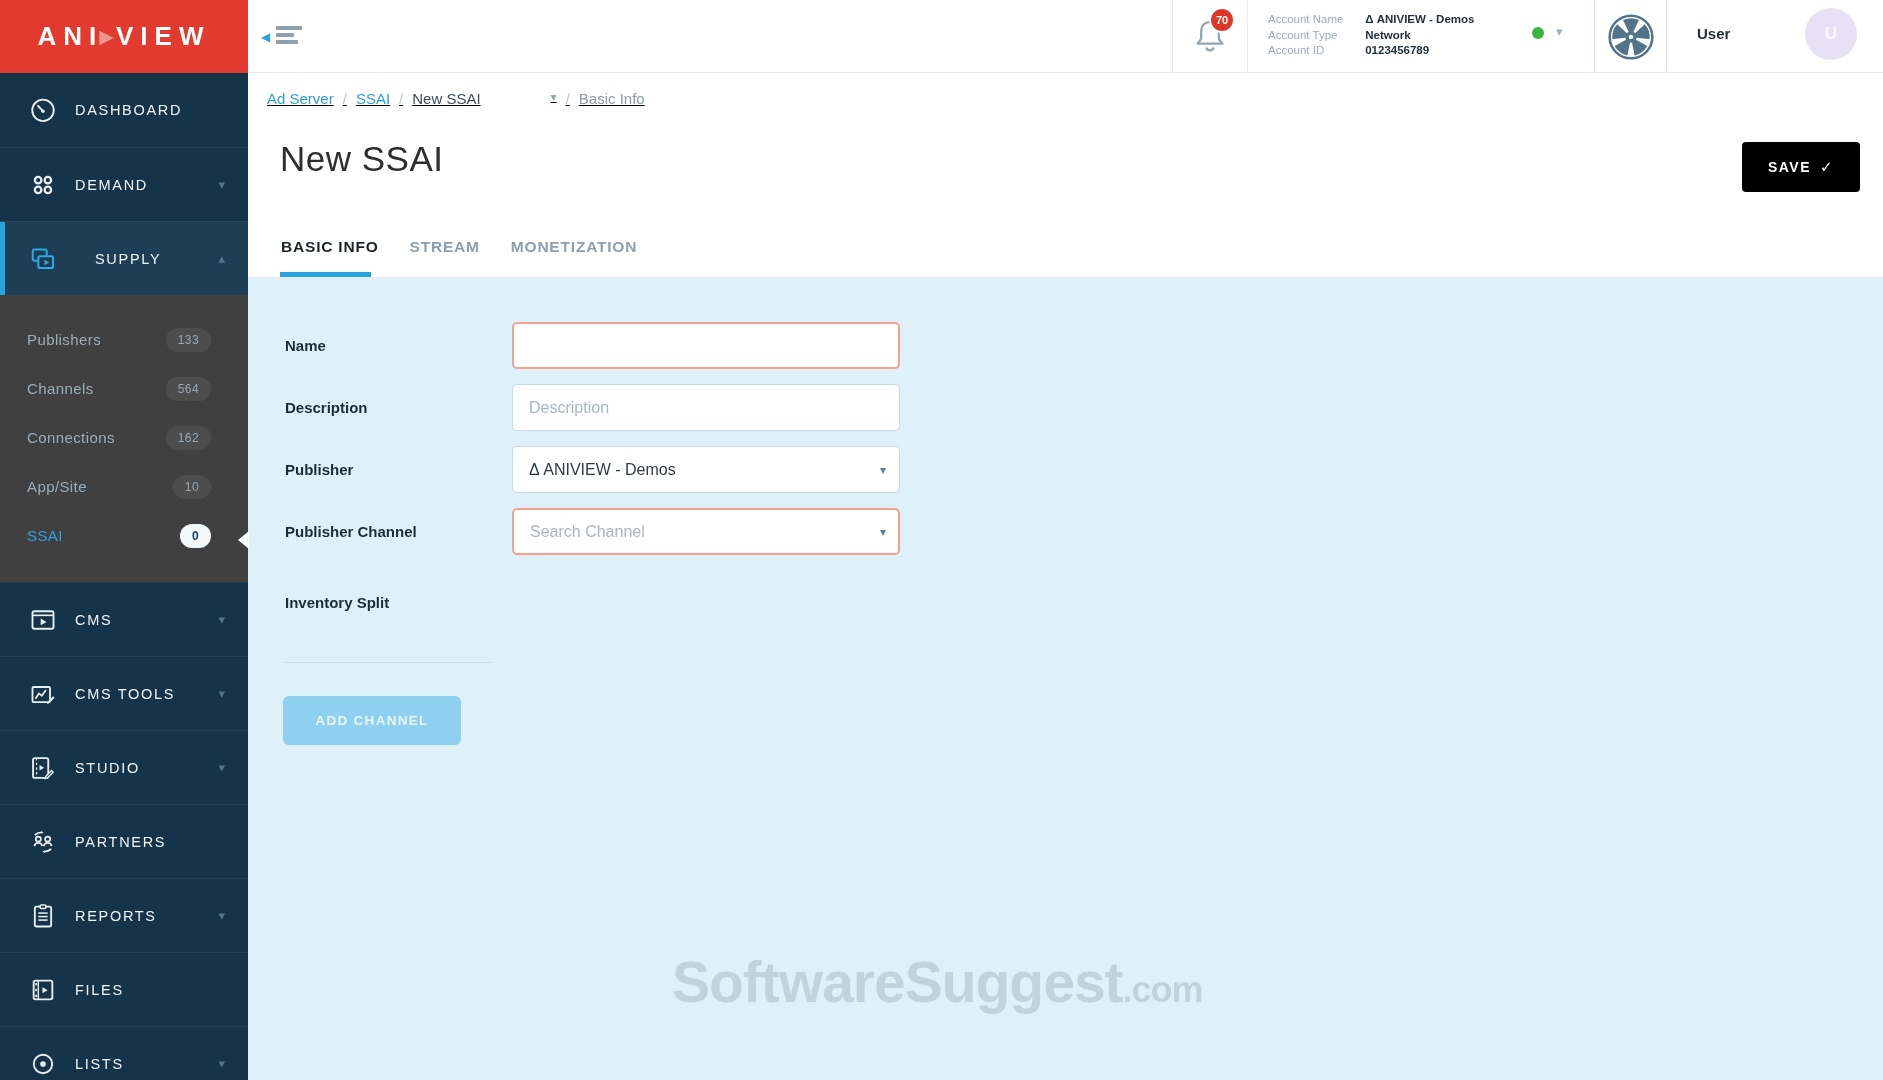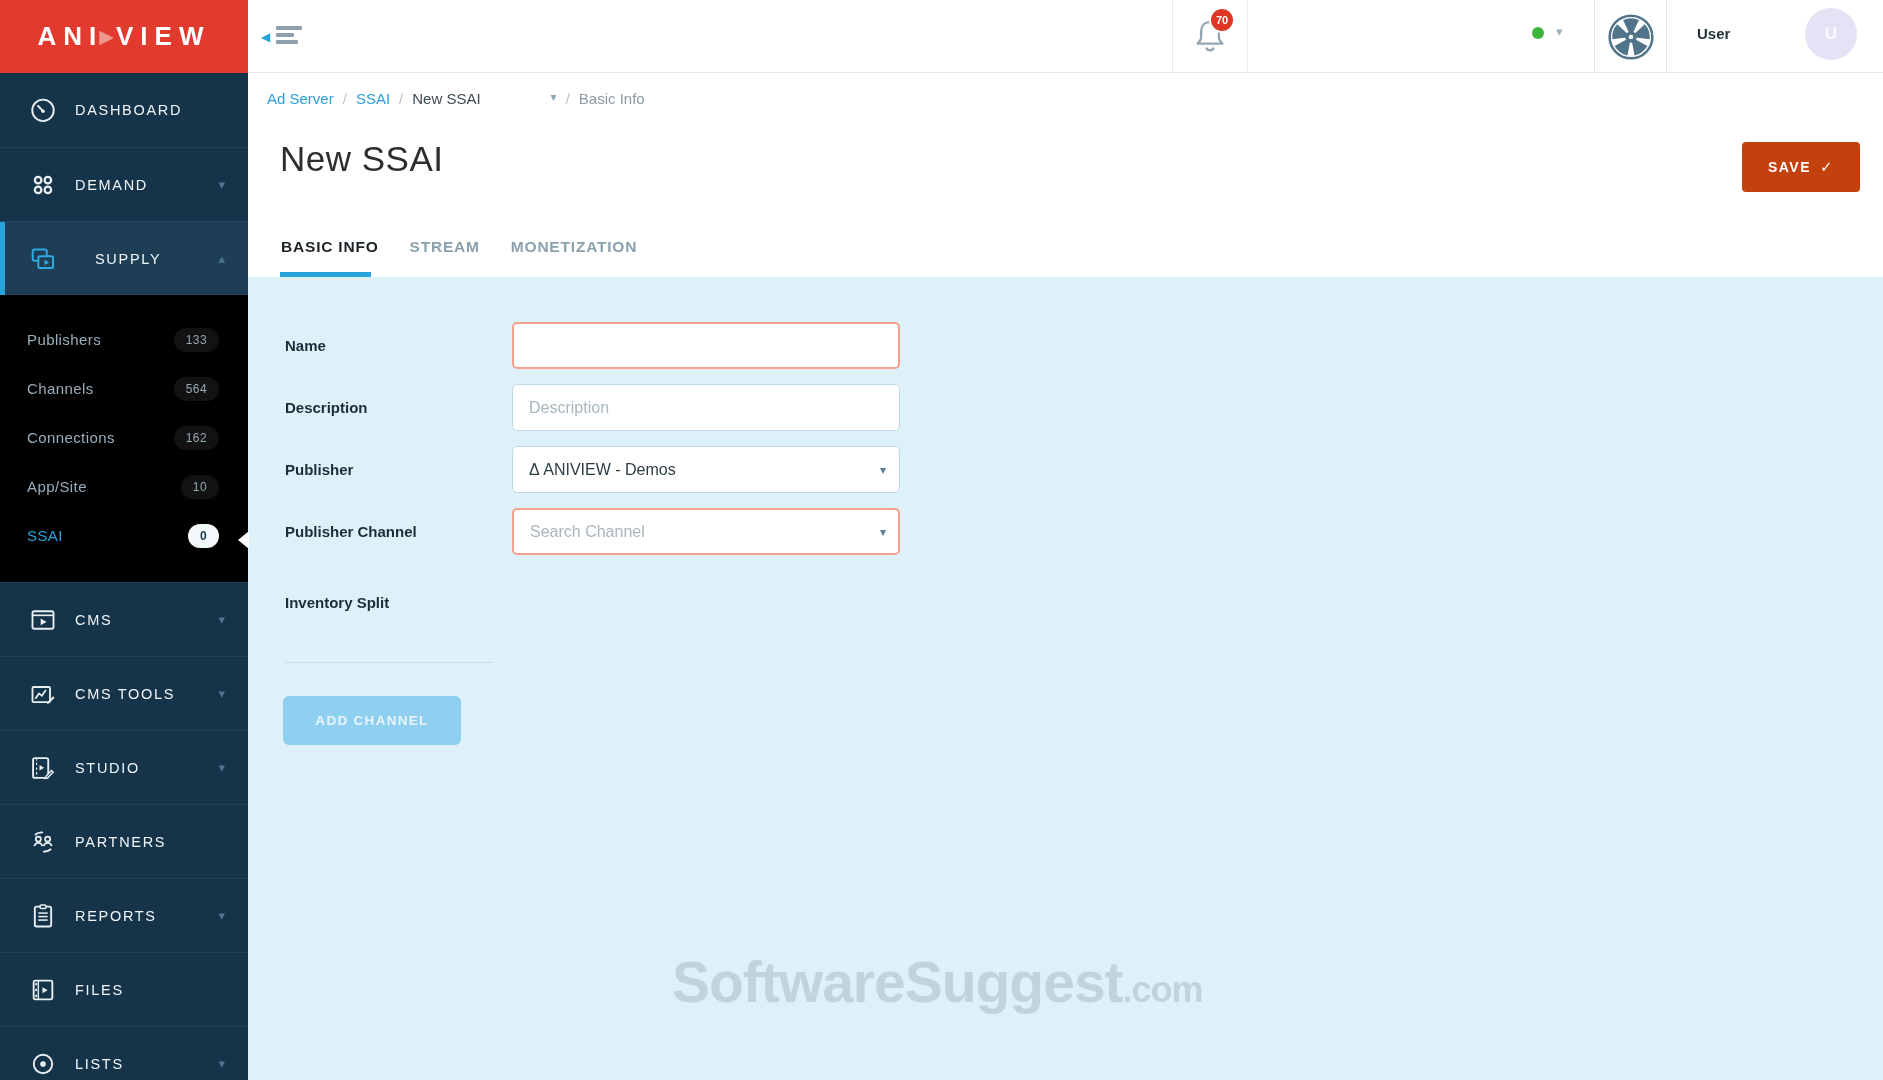--- a/index.html
+++ b/index.html
@@ -33,41 +33,41 @@
 
   
   .sidebar { position:absolute; left:0; top:73px; width:248px; height:1007px; background:#163449; overflow:hidden; }
   .nav-item { height:74px; display:flex; align-items:center; padding-left:28px; position:relative; border-top:1px solid rgba(255,255,255,0.05); cursor:pointer; }
   .nav-item:first-child { border-top:none; }
   .nav-icon { width:30px; height:30px; margin-right:17px; display:flex; align-items:center; justify-content:center; }
   .nav-label { color:#eff5f8; font-size:14.5px; letter-spacing:1.7px; }
   .nav-chev { position:absolute; right:23px; color:#4f7490; font-size:13px; }
   .nav-item.active { background:#1e3e56; border-top:1px solid rgba(255,255,255,0.05);gap:20px; }
   .active-bar { position:absolute; left:0; top:0; bottom:0; width:5px; background:#2aa3dd; }
-  .submenu { background:#000000; padding:20px 4px 22px 0; }
+  .submenu { background:#404040; padding:20px 12px 22px 0; }
   .sub-item { height:49px; display:flex; align-items:center; padding-left:27px; position:relative; color:#98aebc; font-size:15px; letter-spacing:0.4px; cursor:pointer; }
   .sub-badge { position:absolute; right:25px; background:rgba(255,255,255,0.07); color:#93a9b6; border-radius:13px; font-size:12px; padding:5px 12px; min-width:18px; text-align:right; }
   .sub-item.active { color:#2aa3dd; }
   .sub-item.active .sub-badge { background:#f2f7fa; color:#1a3950; font-weight:bold; }
 
   
   .ssai-pointer { position:absolute; left:238px; top:531px; width:0; height:0; border-top:9px solid transparent; border-bottom:9px solid transparent; border-right:11px solid #fdfefe; z-index:6; }
 
   
   .main { position:absolute; left:248px; top:73px; width:1635px; height:1007px; background:#fff; }
-  .breadcrumb { position:absolute; left:19px; top:17px; display:flex; align-items:flex-start; font-size:15px; }
+  .breadcrumb { position:absolute; left:19px; top:17px; display:flex; align-items:flex-start; font-size:15px;text-decoration:underline; }
   .crumb-link { color:#2d9fd8; cursor:pointer; }
   .crumb-sep { color:#b9c6cd; margin:0 9px; }
   .crumb-current { color:#3c4c55; }
   .crumb-spacer { width:70px; }
   .crumb-chev { color:#93a5ae; font-size:12px; cursor:pointer; }
   .crumb-muted { color:#8b9aa4; }
 
   .page-title { position:absolute; left:32px; top:66px; font-size:35px; color:#2d2d2d; letter-spacing:0.5px; }
-  .save-btn { position:absolute; right:23px; top:69px; width:118px; height:50px; background:#c2410c; border:none; border-radius:4px; color:#fff; font-size:14px; font-weight:bold; letter-spacing:1.5px; display:flex; align-items:center; justify-content:center; gap:9px; cursor:pointer; font-family:inherit; }
+  .save-btn { position:absolute; right:23px; top:69px; width:118px; height:50px; background:#000000; border:none; border-radius:4px; color:#fff; font-size:14px; font-weight:bold; letter-spacing:1.5px; display:flex; align-items:center; justify-content:center; gap:9px; cursor:pointer; font-family:inherit; }
   .save-check { font-size:15px; }
 
   .tabs { position:absolute; left:33px; top:165px; display:flex; gap:31px; }
   .tab { font-size:15.5px; font-weight:bold; letter-spacing:0.8px; color:#8ba0ad; cursor:pointer; }
   .tab.active { color:#1b2327; }
   .tab-underline { position:absolute; left:32px; top:199px; width:91px; height:5px; background:#2aa3dd; z-index:2; }
 
   .panel { position:absolute; left:0; top:204px; width:1635px; height:803px; background:#def1f8; overflow:hidden; }
   .panel-inner { padding-top:45px; }
   .form-row { display:flex; align-items:center; margin:0 0 15px 37px; height:47px; }
@@ -107,20 +107,34 @@
   </div>
 
   <div class="bell-group">
     <svg class="bell-svg" width="38" height="40" viewBox="0 0 24 24">
       <path d="M12 3.2 c-3.6 0-5.6 2.6-5.6 6 v3.8 c0 .8-.4 1.6-1 2.3 l-1.2 1.5 h15.6 l-1.2-1.5 c-.6-.7-1-1.5-1-2.3 V9.2 c0-3.4-2-6-5.6-6 z" fill="none" stroke="#93a7b3" stroke-width="1.5" stroke-linejoin="round"></path>
       <path d="M9.7 19.3 a2.4 2.4 0 0 0 4.6 0" fill="none" stroke="#93a7b3" stroke-width="1.5"></path>
     </svg>
     <div class="bell-badge">70</div>
   </div>
 
+  <div class="account-group">
+    <div class="acc-row">
+      <span class="acc-label">Account Name</span>
+      <span class="acc-value">Δ ANIVIEW - Demos</span>
+    </div>
+    <div class="acc-row">
+      <span class="acc-label">Account Type</span>
+      <span class="acc-value">Network</span>
+    </div>
+    <div class="acc-row">
+      <span class="acc-label">Account ID</span>
+      <span class="acc-value">0123456789</span>
+    </div>
+  </div>
   <div class="status-dot"></div>
   <span class="acc-chev">▾</span>
 
   <div class="wheel-box">
     <svg width="50" height="50" viewBox="0 0 48 48">
       <circle cx="24" cy="24" r="20.5" fill="none" stroke="#52748b" stroke-width="2.4"></circle>
       <g fill="#52748b">
         <path d="M24 24 L16.4 7.7 A18 18 0 0 1 31.6 7.7 Z"></path>
         <path d="M24 24 L37.2 11.7 A18 18 0 0 1 41.9 26.2 Z"></path>
         <path d="M24 24 L39.7 32.7 A18 18 0 0 1 27.4 41.7 Z"></path>

